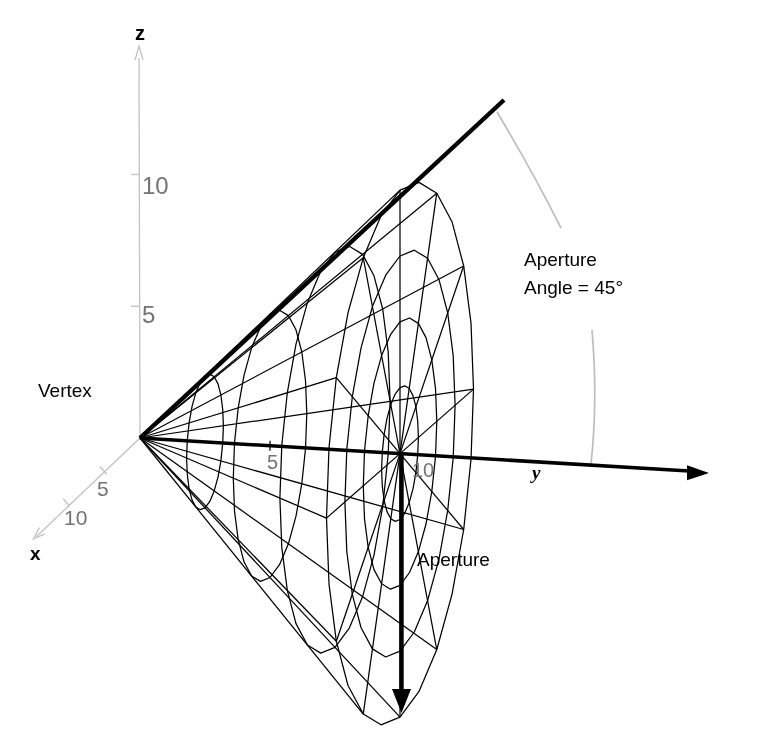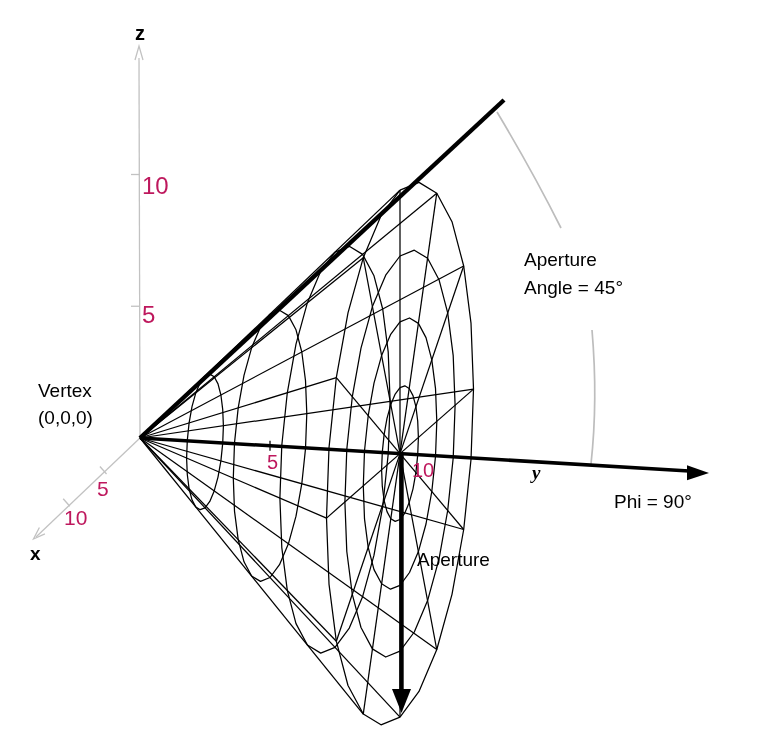--- a/index.html
+++ b/index.html
@@ -4,21 +4,21 @@
 <style>
   html,body{margin:0;padding:0;}
   #stage{
     position:relative; width:768px; height:752px;
     background:#ffffff; overflow:hidden;
     font-family:"Liberation Sans", sans-serif;
   }
   #diagram-svg{position:absolute;left:0;top:0;}
   .lbl{position:absolute; color:#000; white-space:nowrap;}
   .ann{font-weight:normal; font-size:19px;}
-  .tick{font-size:20px; color:#be185d;}
+  .tick{font-size:20px; color:#737373;}
   .axis-letter{font-weight:bold; font-size:19px;}
   .serif-italic{font-family:"Liberation Serif", serif; font-style:italic;}
 </style>
 </head>
 <body>
 
 <div id="stage">
 
   <svg id="diagram-svg" width="768" height="752" viewBox="0 0 768 752">
       <g>
@@ -78,30 +78,28 @@
         <line x1="400" y1="448.6" x2="400" y2="458.6" stroke="#000000" stroke-width="1.25"></line>
       </g>
       <g>
         <line x1="401.5" y1="455" x2="401.5" y2="690" stroke="#000000" stroke-width="4.4"></line>
         <polygon points="401.5,713 392,689 411,689" fill="#000000"></polygon>
       </g>
     </svg>
 
   <div class="lbl ann" style="left:38px; top:377px; width:106px; line-height:27px;">
     <div>Vertex</div>
-    <div>(0,0,0)</div>
   </div>
 
   <div class="lbl ann" style="left:524px; top:246px; line-height:28px;">
     <div>Aperture</div>
     <div>Angle = 45°</div>
   </div>
 
   <div class="lbl ann" style="left:614px; top:489px; line-height:26px;">
-    <div>Phi = 90°</div>
   </div>
 
   <div class="lbl ann" style="left:417px; top:546px; line-height:28px;">
     <div>Aperture</div>
   </div>
 
   <span class="lbl axis-letter" style="left:135px; top:22px; font-size:20px;">z</span>
   <span class="lbl axis-letter" style="left:30px; top:543px;">x</span>
   <span class="lbl axis-letter serif-italic" style="left:532px; top:462px;">y</span>
 

